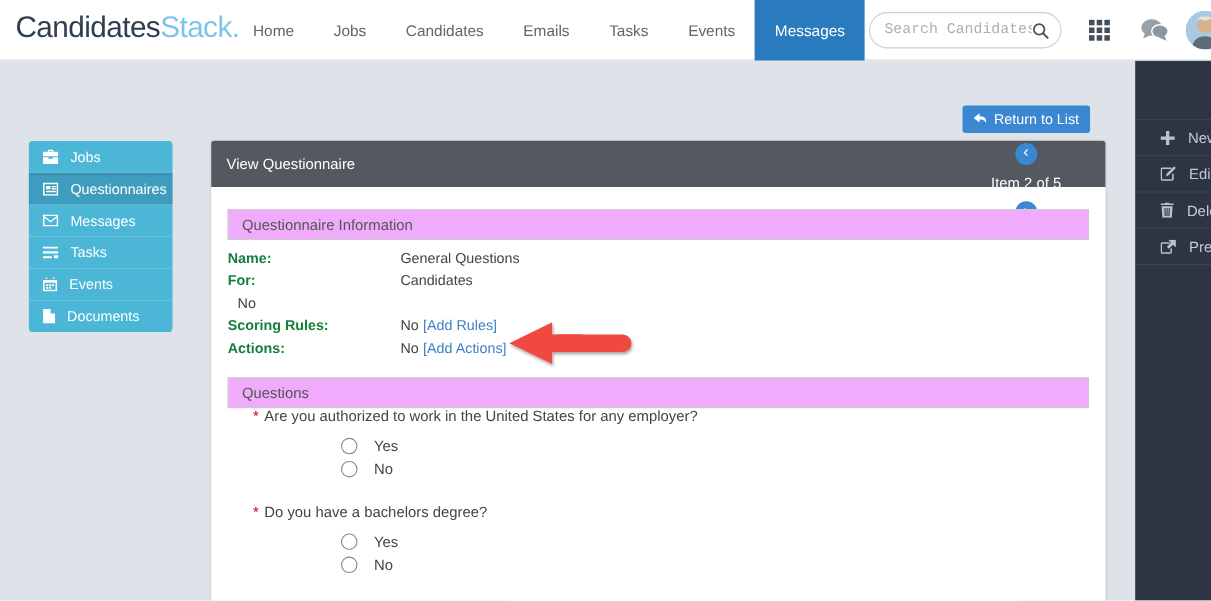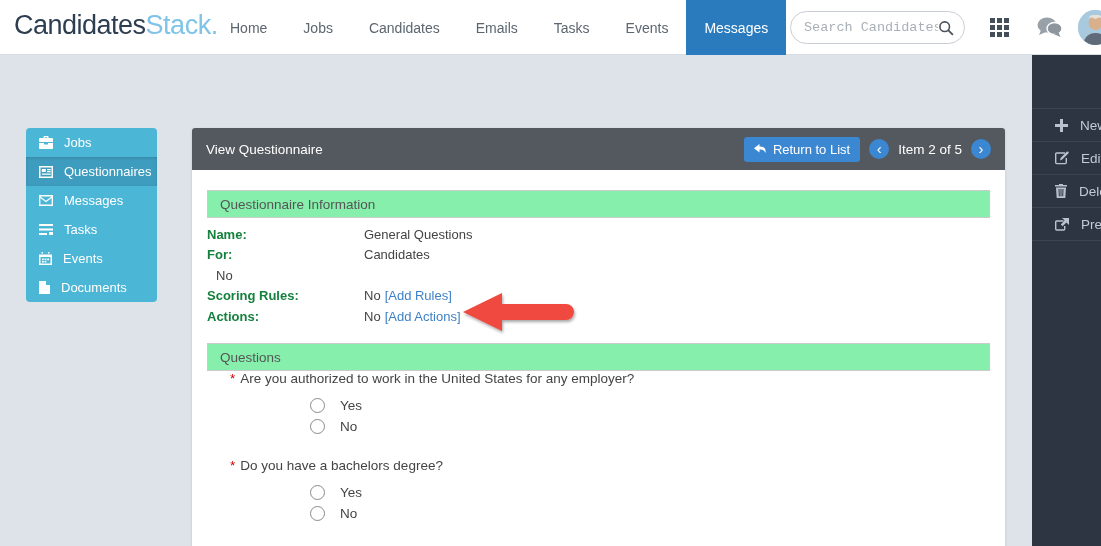--- a/index.html
+++ b/index.html
@@ -71,38 +71,38 @@
   .panel {
     position: absolute; left: 192px; top: 128px; width: 813px; height: 520px;
     background: #ffffff; border-radius: 3px 3px 0 0;
     box-shadow: 0 1px 3px rgba(0,0,0,0.12); z-index: 5;
   }
   .panel-header {
     height: 42px; background: #54585f; border-radius: 3px 3px 0 0;
     display: flex; align-items: center; padding: 0 14px; color: #fff;
   }
   .panel-title { font-size: 13.5px; }
-  .header-right { margin-left: auto; display: flex; align-items: center; gap: 9px; }
+  .header-right { margin-left: auto; display: flex; align-items: center; gap: 9px; flex-direction: column; }
   .btn-return {
     display: flex; align-items: center; gap: 6px;
     background: #3b87d2; color: #fff; font-size: 13px;
     padding: 5px 10px; border-radius: 3px; border: none; cursor: pointer;
     font-family: "Liberation Sans", sans-serif;
   }
   .circle-btn {
     width: 20px; height: 20px; border-radius: 50%; background: #3b87d2;
     color: #fff; display: flex; align-items: center; justify-content: center;
     font-size: 15px; line-height: 1; cursor: pointer; border: none; padding-bottom: 2px;
     font-family: "Liberation Sans", sans-serif;
   }
   .pager-text { font-size: 13.5px; color: #fff; }
 
   .panel-body { position: relative; padding: 20px 15px 0 15px; }
   .section-header {
-    height: 28px; background: #86efac; border: 1px solid #cbcbcb;
+    height: 28px; background: #f0abfc; border: 1px solid #cbcbcb;
     display: flex; align-items: center; padding-left: 12px;
     font-size: 13.5px; color: #555;
   }
   .fields { margin-top: 7px; }
   .frow { display: flex; line-height: 20.4px; font-size: 13px; }
   .flabel { width: 148px; text-align: left; font-weight: bold; color: #15803d; }
   .fvalue { margin-left: 9px; color: #444; }
   .flink { margin-left: 4px; color: #3f81c6; cursor: pointer; }
 
   .questions-header { margin-top: 16px; }

